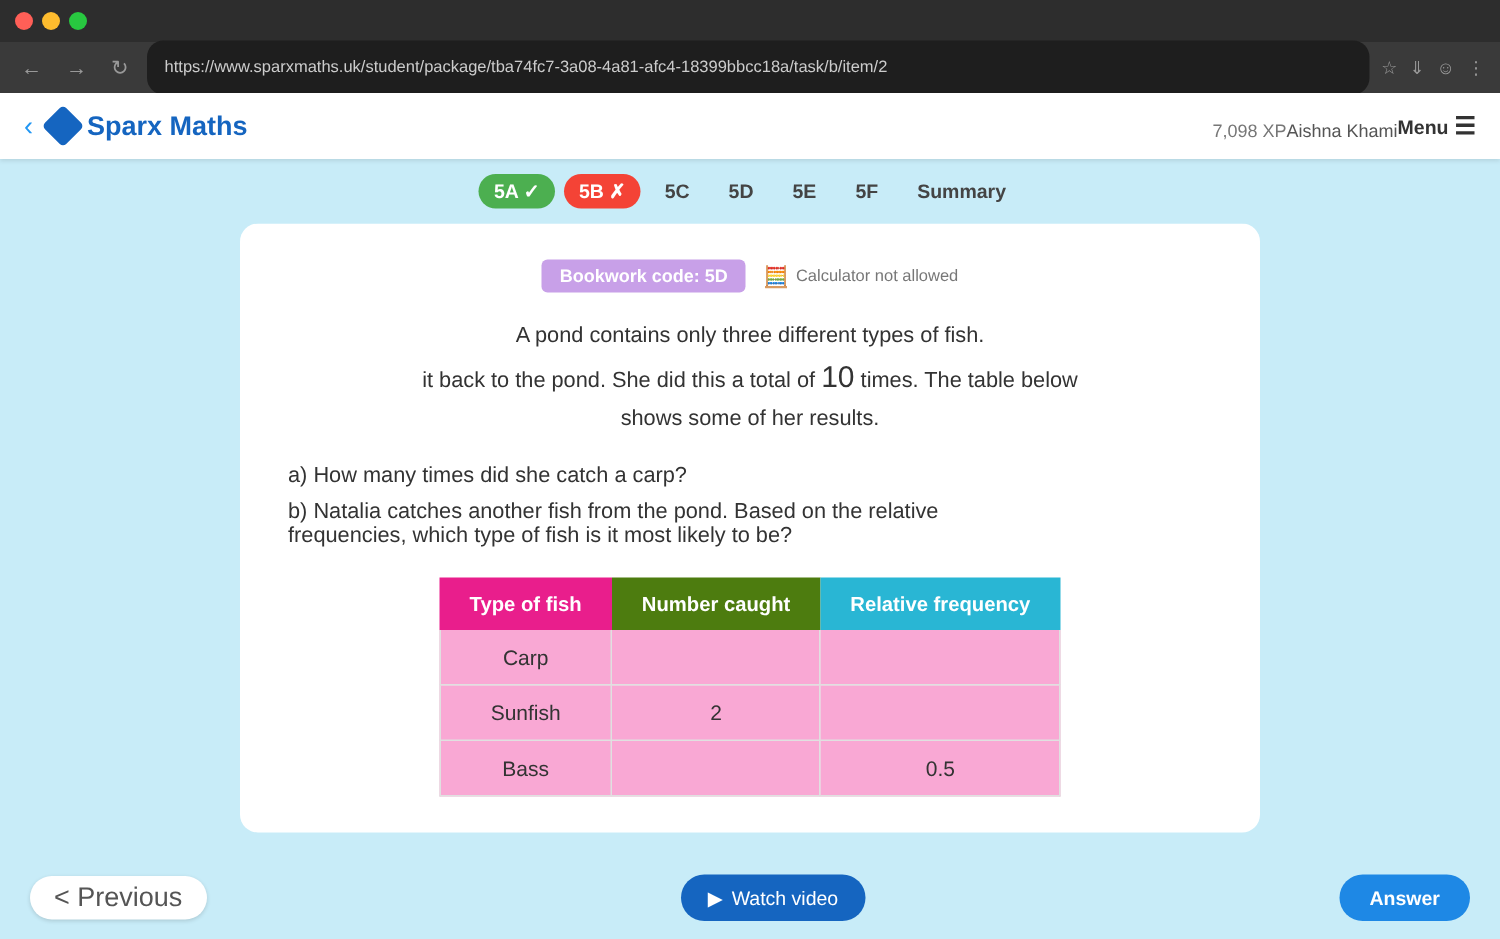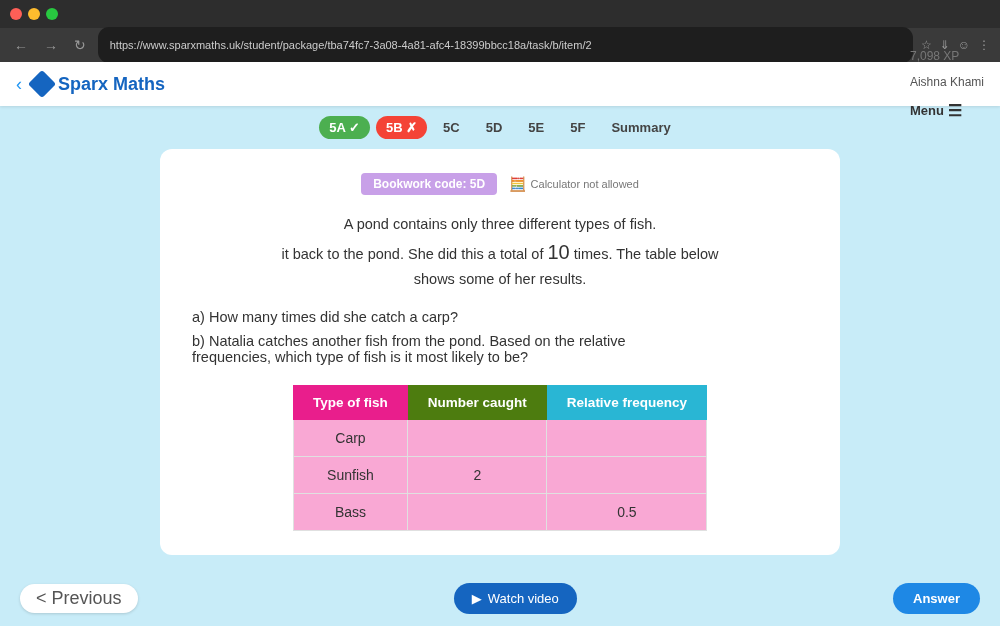--- a/index.html
+++ b/index.html
@@ -104,25 +104,23 @@
     .sparx-diamond {
       width: 20px;
       height: 20px;
       background: #1565c0;
       transform: rotate(45deg);
       border-radius: 3px;
     }
     .nav-right {
       margin-left: auto;
       display: flex;
-      align-items: flex-start;
-      gap: 12px;
+      align-items: flex-end;
       font-size: 12px;
       color: #555;
-      flex-direction: column;
     }
     .xp-badge {
       color: #777;
       font-size: 12px;
     }
     .user-name {
       color: #555;
       font-size: 12px;
     }
     .menu-btn {

